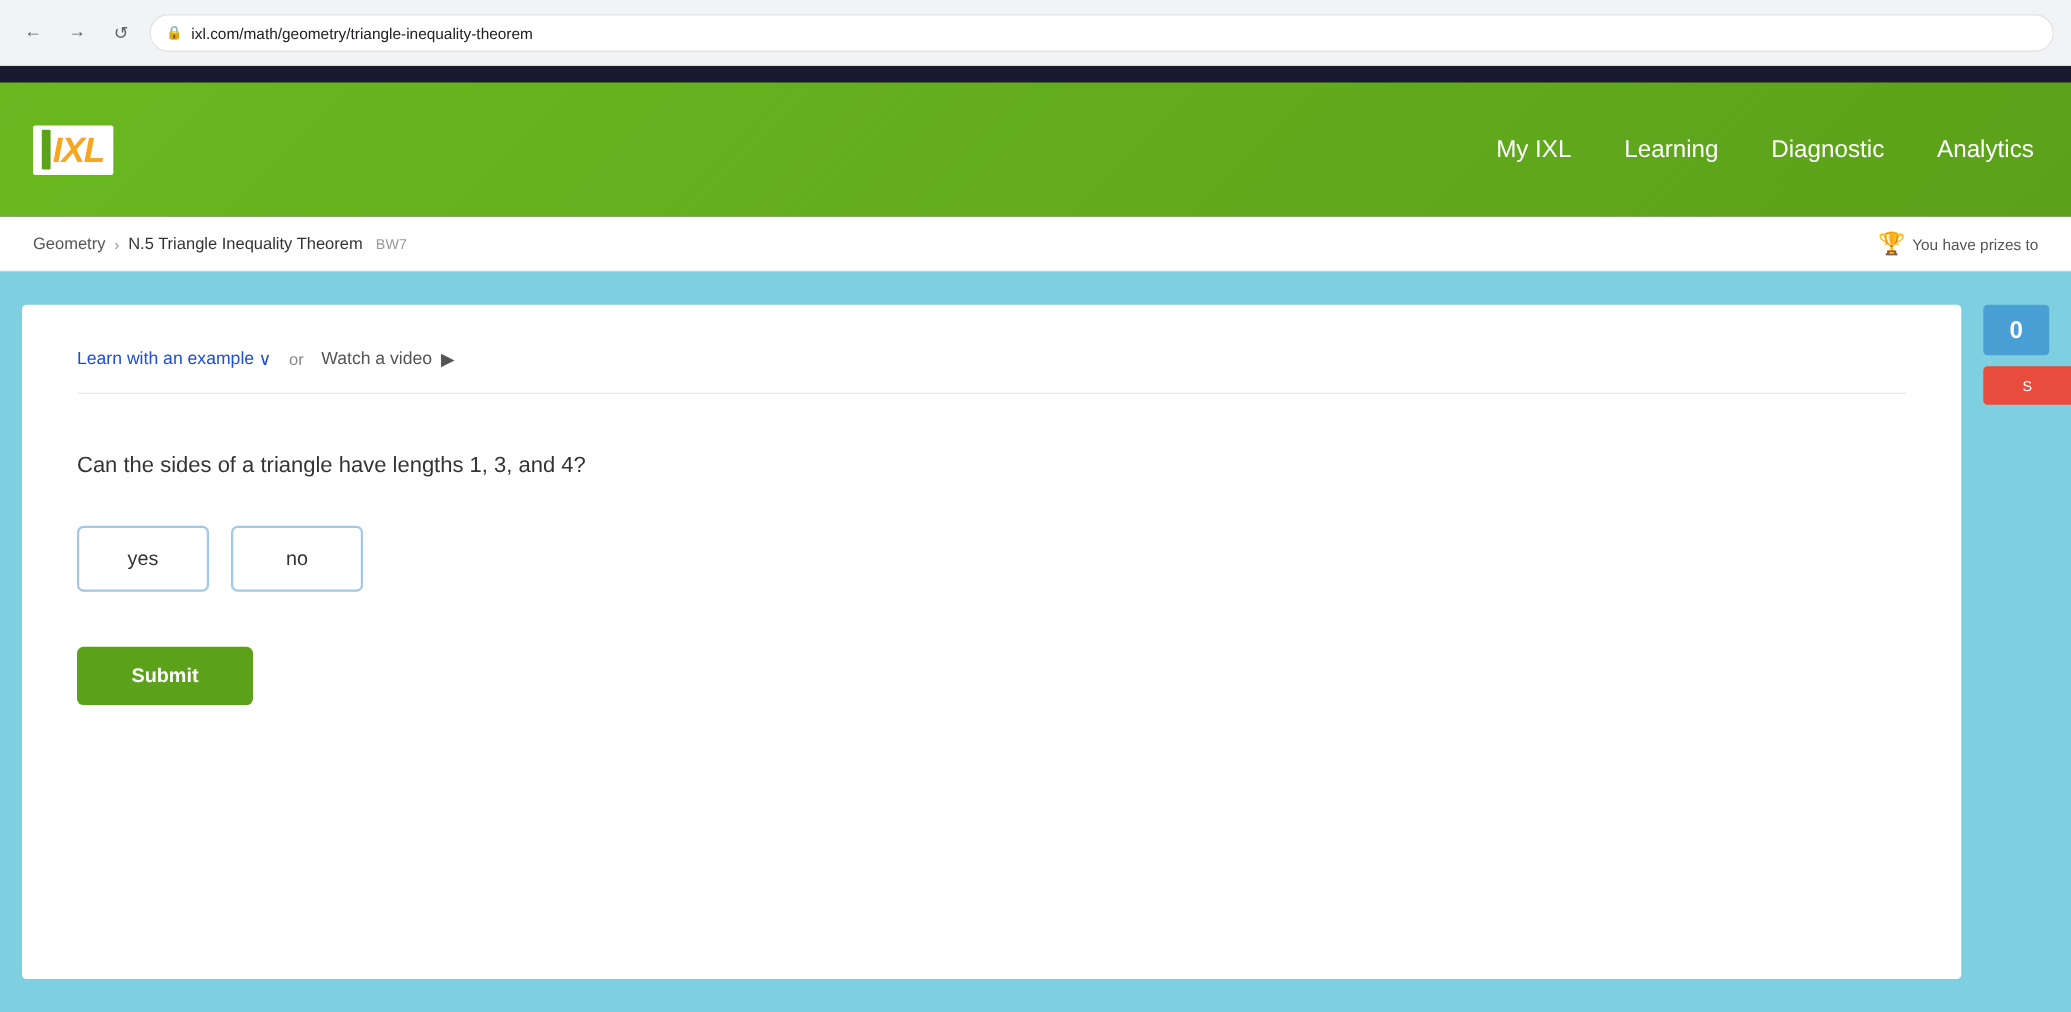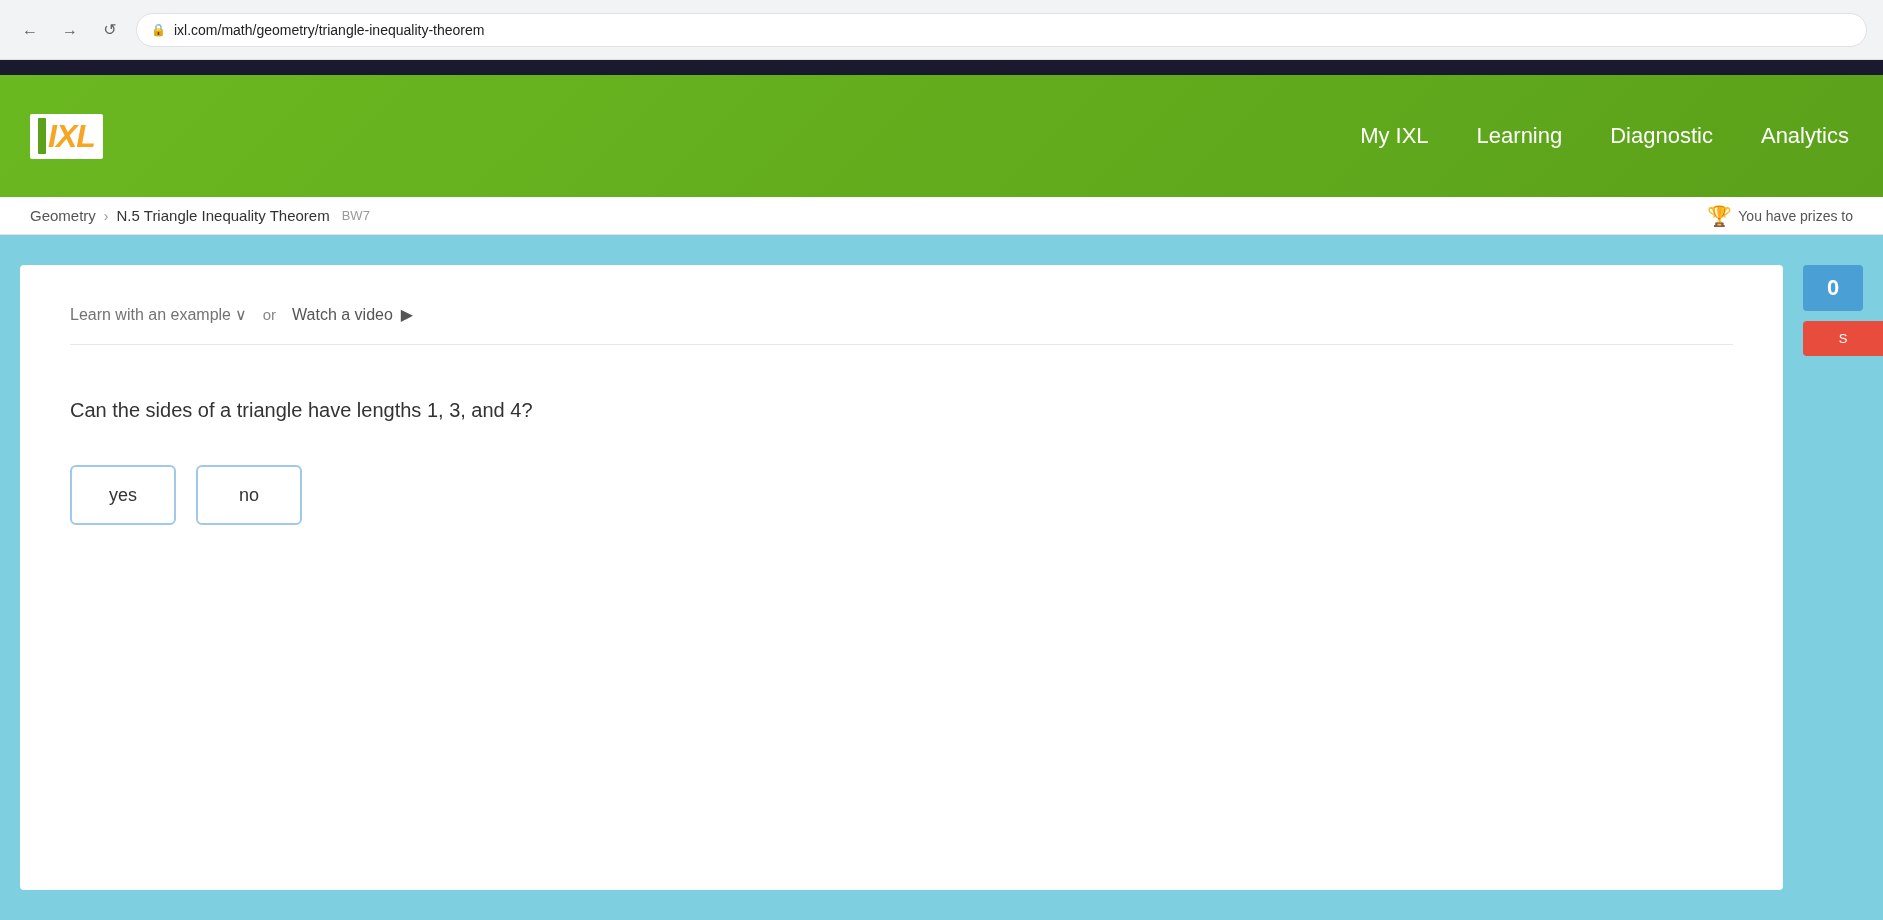--- a/index.html
+++ b/index.html
@@ -95,21 +95,21 @@
       font-size: 22px;
       font-weight: 500;
       cursor: pointer;
       padding: 8px 4px;
       text-decoration: none;
     }
 
     
     .breadcrumb-bar {
       background: white;
-      height: 38px;
+      height: 50px;
       display: flex;
       align-items: center;
       padding: 0 30px;
       border-bottom: 1px solid #e0e0e0;
       gap: 8px;
     }
     .breadcrumb-item {
       font-size: 15px;
       color: #555;
       cursor: pointer;
@@ -159,21 +159,21 @@
     .learn-bar {
       display: flex;
       align-items: center;
       gap: 16px;
       margin-bottom: 50px;
       padding-bottom: 20px;
       border-bottom: 1px solid #e8e8e8;
     }
     .learn-link {
       font-size: 16px;
-      color: #737373;
+      color: #1d4ed8;
       cursor: pointer;
       display: flex;
       align-items: center;
       gap: 4px;
     }
     .or-text {
       font-size: 15px;
       color: #888;
     }
     .watch-link {
@@ -191,21 +191,21 @@
       margin-bottom: 40px;
       line-height: 1.5;
     }
 
     .answer-options {
       display: flex;
       gap: 20px;
       margin-bottom: 50px;
     }
     .answer-btn {
-      width: 106px;
+      width: 120px;
       height: 60px;
       border: 2px solid #a0c8e8;
       border-radius: 6px;
       background: white;
       font-size: 18px;
       color: #333;
       cursor: pointer;
       display: flex;
       align-items: center;
       justify-content: center;
@@ -313,20 +313,21 @@
       
       <p class="question-text">Can the sides of a triangle have lengths 1, 3, and 4?</p>
 
       
       <div class="answer-options">
         <button class="answer-btn">yes</button>
         <button class="answer-btn">no</button>
       </div>
 
       
+      <button class="submit-btn">Submit</button>
 
     </div>
 
     <div class="right-sidebar">
       <div class="score-box">
         <div class="score-num">0</div>
       </div>
       <div class="skill-box">
         <div>S</div>
       </div>

